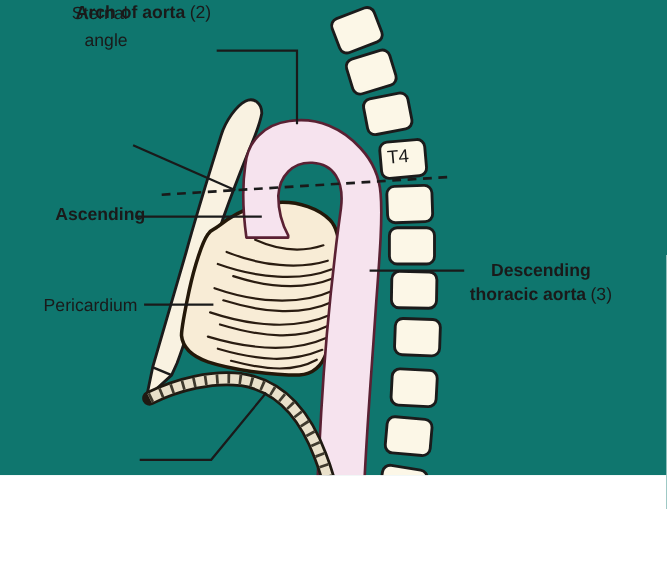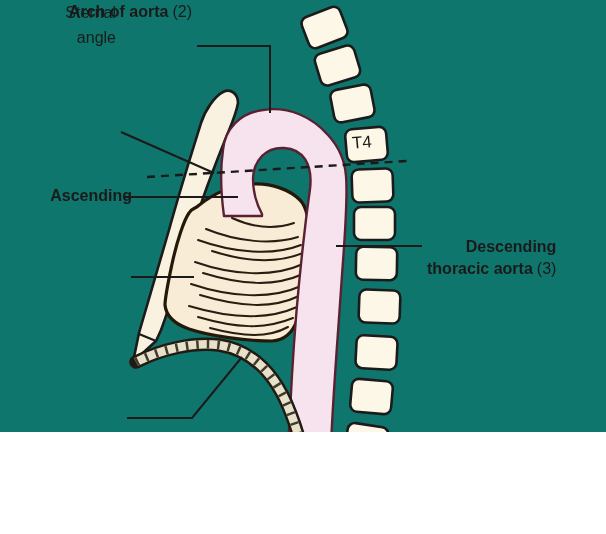--- a/index.html
+++ b/index.html
@@ -7,21 +7,21 @@
          font-family:"Liberation Sans", sans-serif;}
   .stage svg{position:absolute;left:0;top:0;}
   .label{position:absolute;color:#1a1a1a;font-size:16px;line-height:24px;white-space:nowrap;}
   .ra{text-align:right;}
   .b{font-weight:700;}
   .sfx{margin-left:4px;font-weight:400;}
   #lbl-arch{left:0;top:36;width:192px;}
   #lbl-sternal{left:0;top:123;width:116px;line-height:25px;font-weight:400;}
   #lbl-ascending{left:12px;top:184px;width:120px;line-height:23px;font-weight:700;}
   #lbl-pericardium{left:0;top:267px;width:125px;font-weight:400;}
-  #lbl-descending{left:427px;top:236px;line-height:22px;font-weight:700;text-align:right;}
+  #lbl-descending{left:427px;top:236px;line-height:22px;font-weight:700;text-align:center;}
   #lbl-diaphragm{left:0;top:408px;width:122px;font-weight:400;}
   #lbl-abdominal{left:0;top:467px;width:224px;}
   #lbl-t4{left:352px;top:131px;font-size:17px;transform:rotate(-5deg);}
   #lbl-t12{left:339px;top:473px;font-size:16px;transform:rotate(16deg);}
   .vertebra{fill:#fcf7e7;stroke:#1b1b1b;stroke-width:2.6;}
   .ptr{fill:none;stroke:#1a1a1a;stroke-width:2;}
   .peritex{fill:none;stroke:#2a1c11;stroke-width:2;stroke-linecap:round;}
 </style>
 </head>
 <body>
@@ -104,20 +104,23 @@
 
   <div class="label ra" id="lbl-sternal">
     <div>Sternal</div>
     <div>angle</div>
   </div>
 
   <div class="label ra" id="lbl-ascending">
     <div>Ascending</div>
   </div>
 
+  <div class="label ra" id="lbl-pericardium">
+    <span>Pericardium</span>
+  </div>
 
   <div class="label" id="lbl-descending">
     <div>Descending</div>
     <div><span class="b">thoracic aorta</span><span class="sfx">(3)</span></div>
   </div>
 
 
 
   <div class="label" id="lbl-t4">T4</div>
   <div class="label" id="lbl-t12">T12</div>

